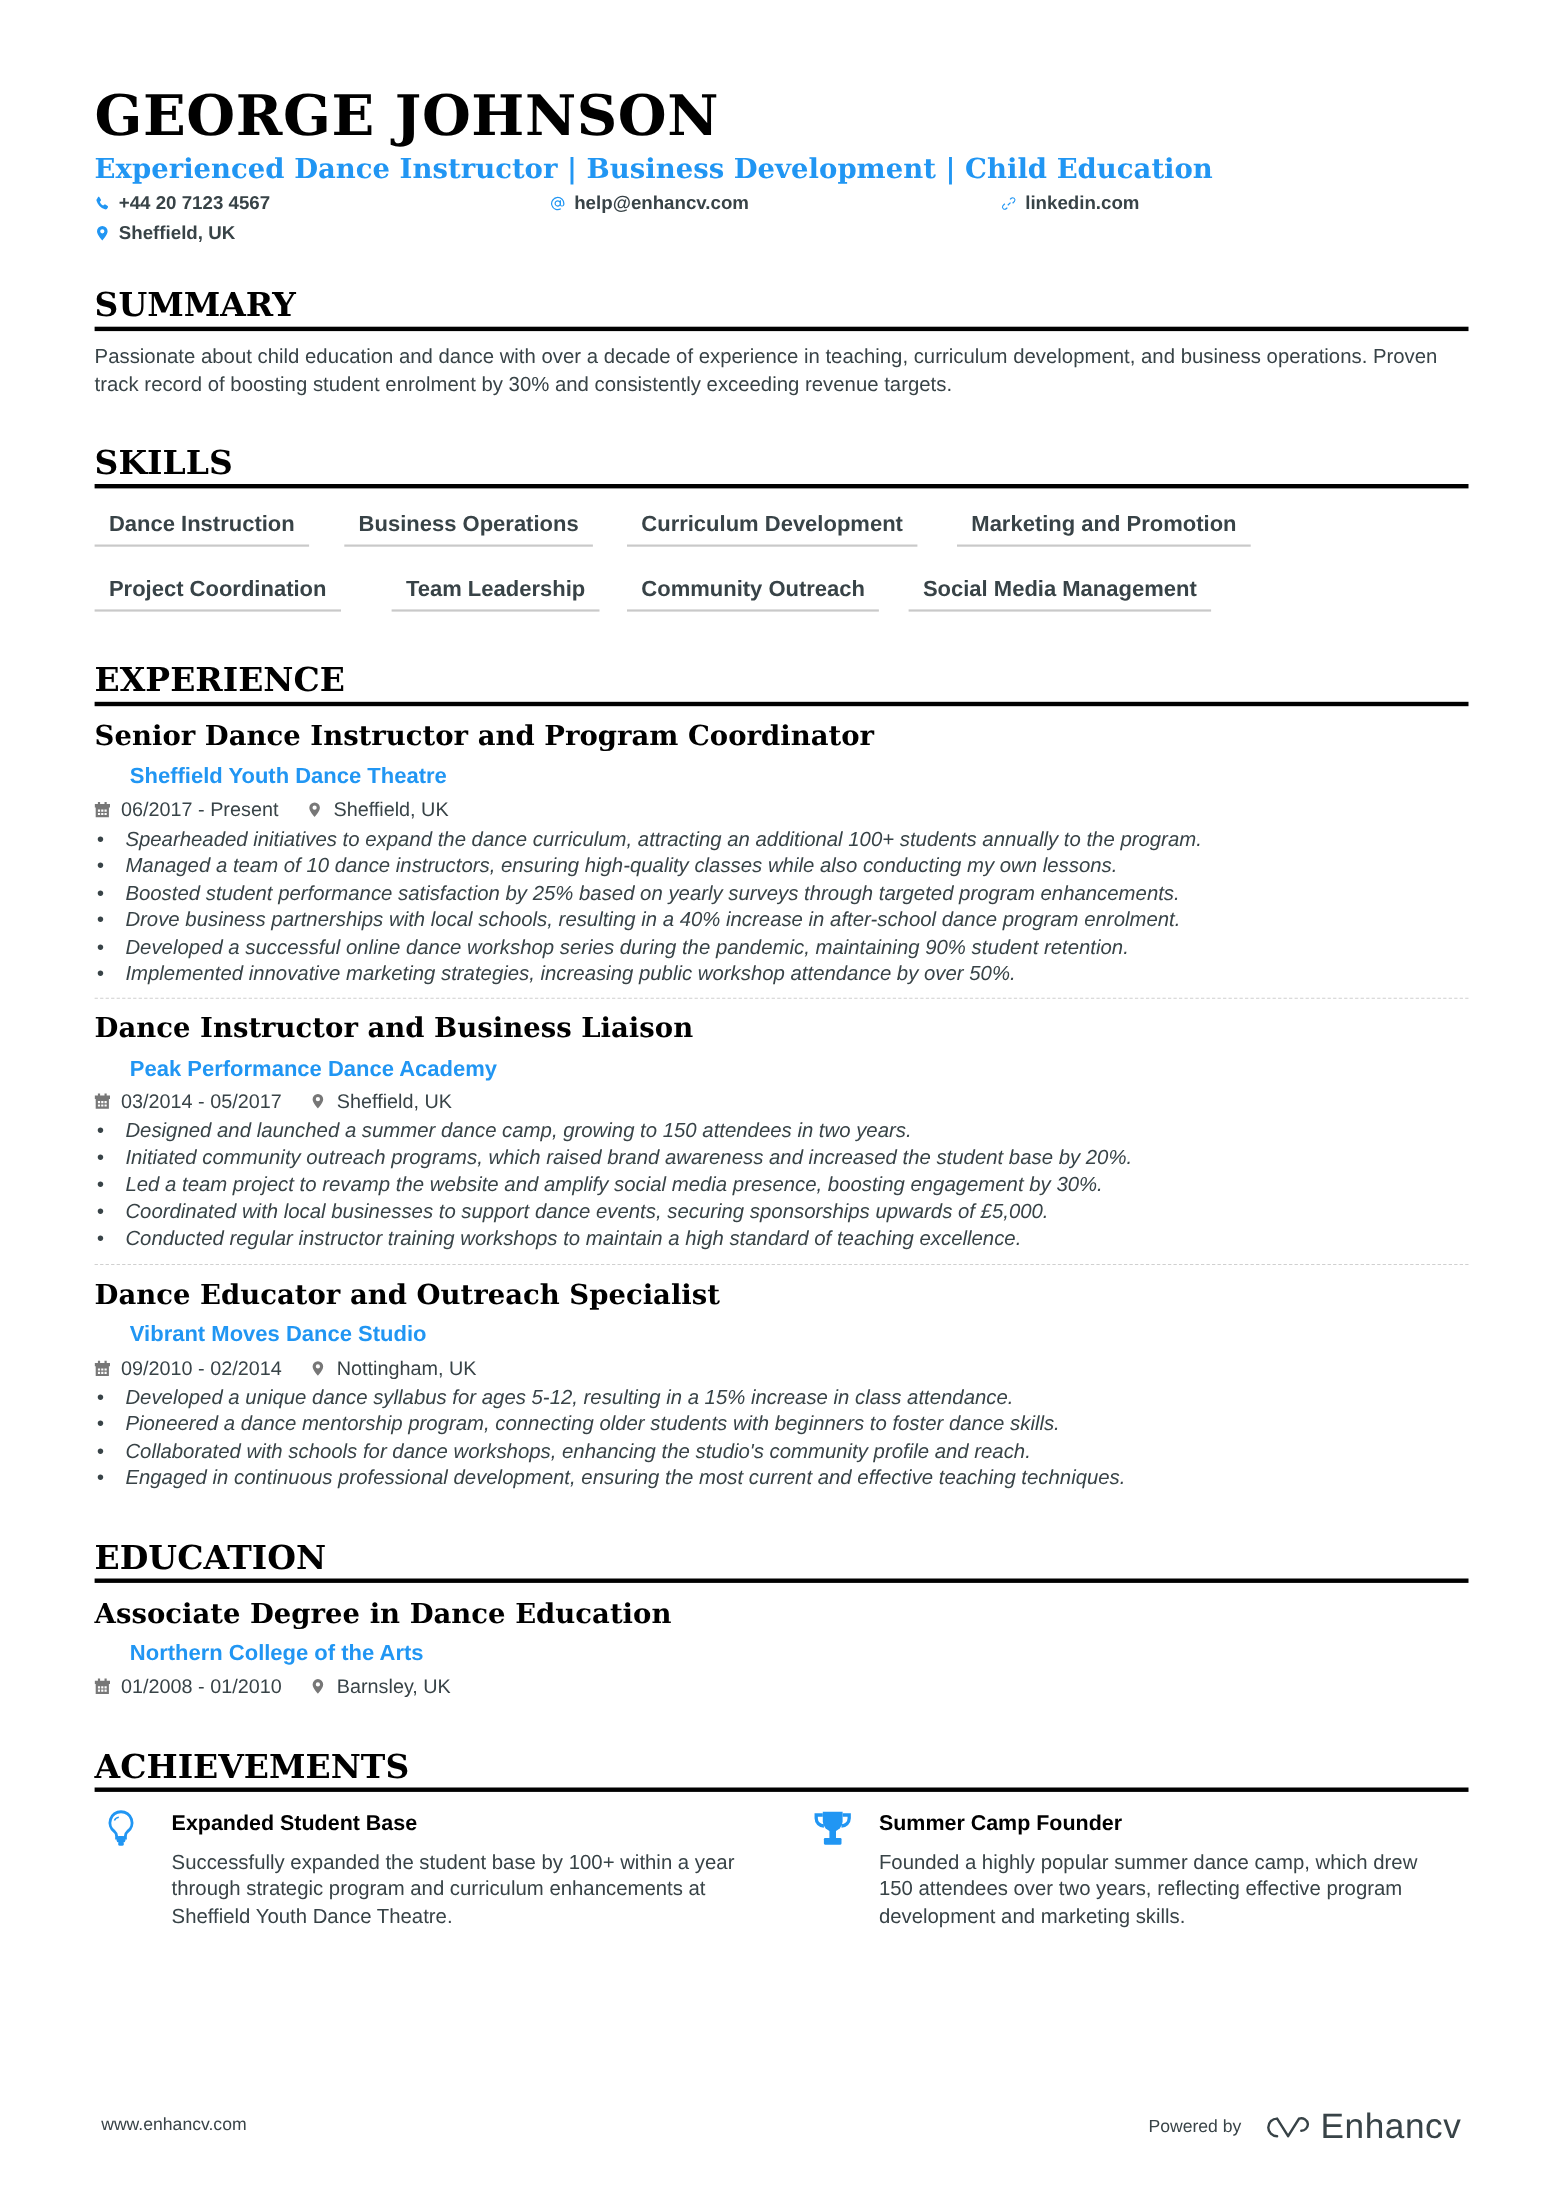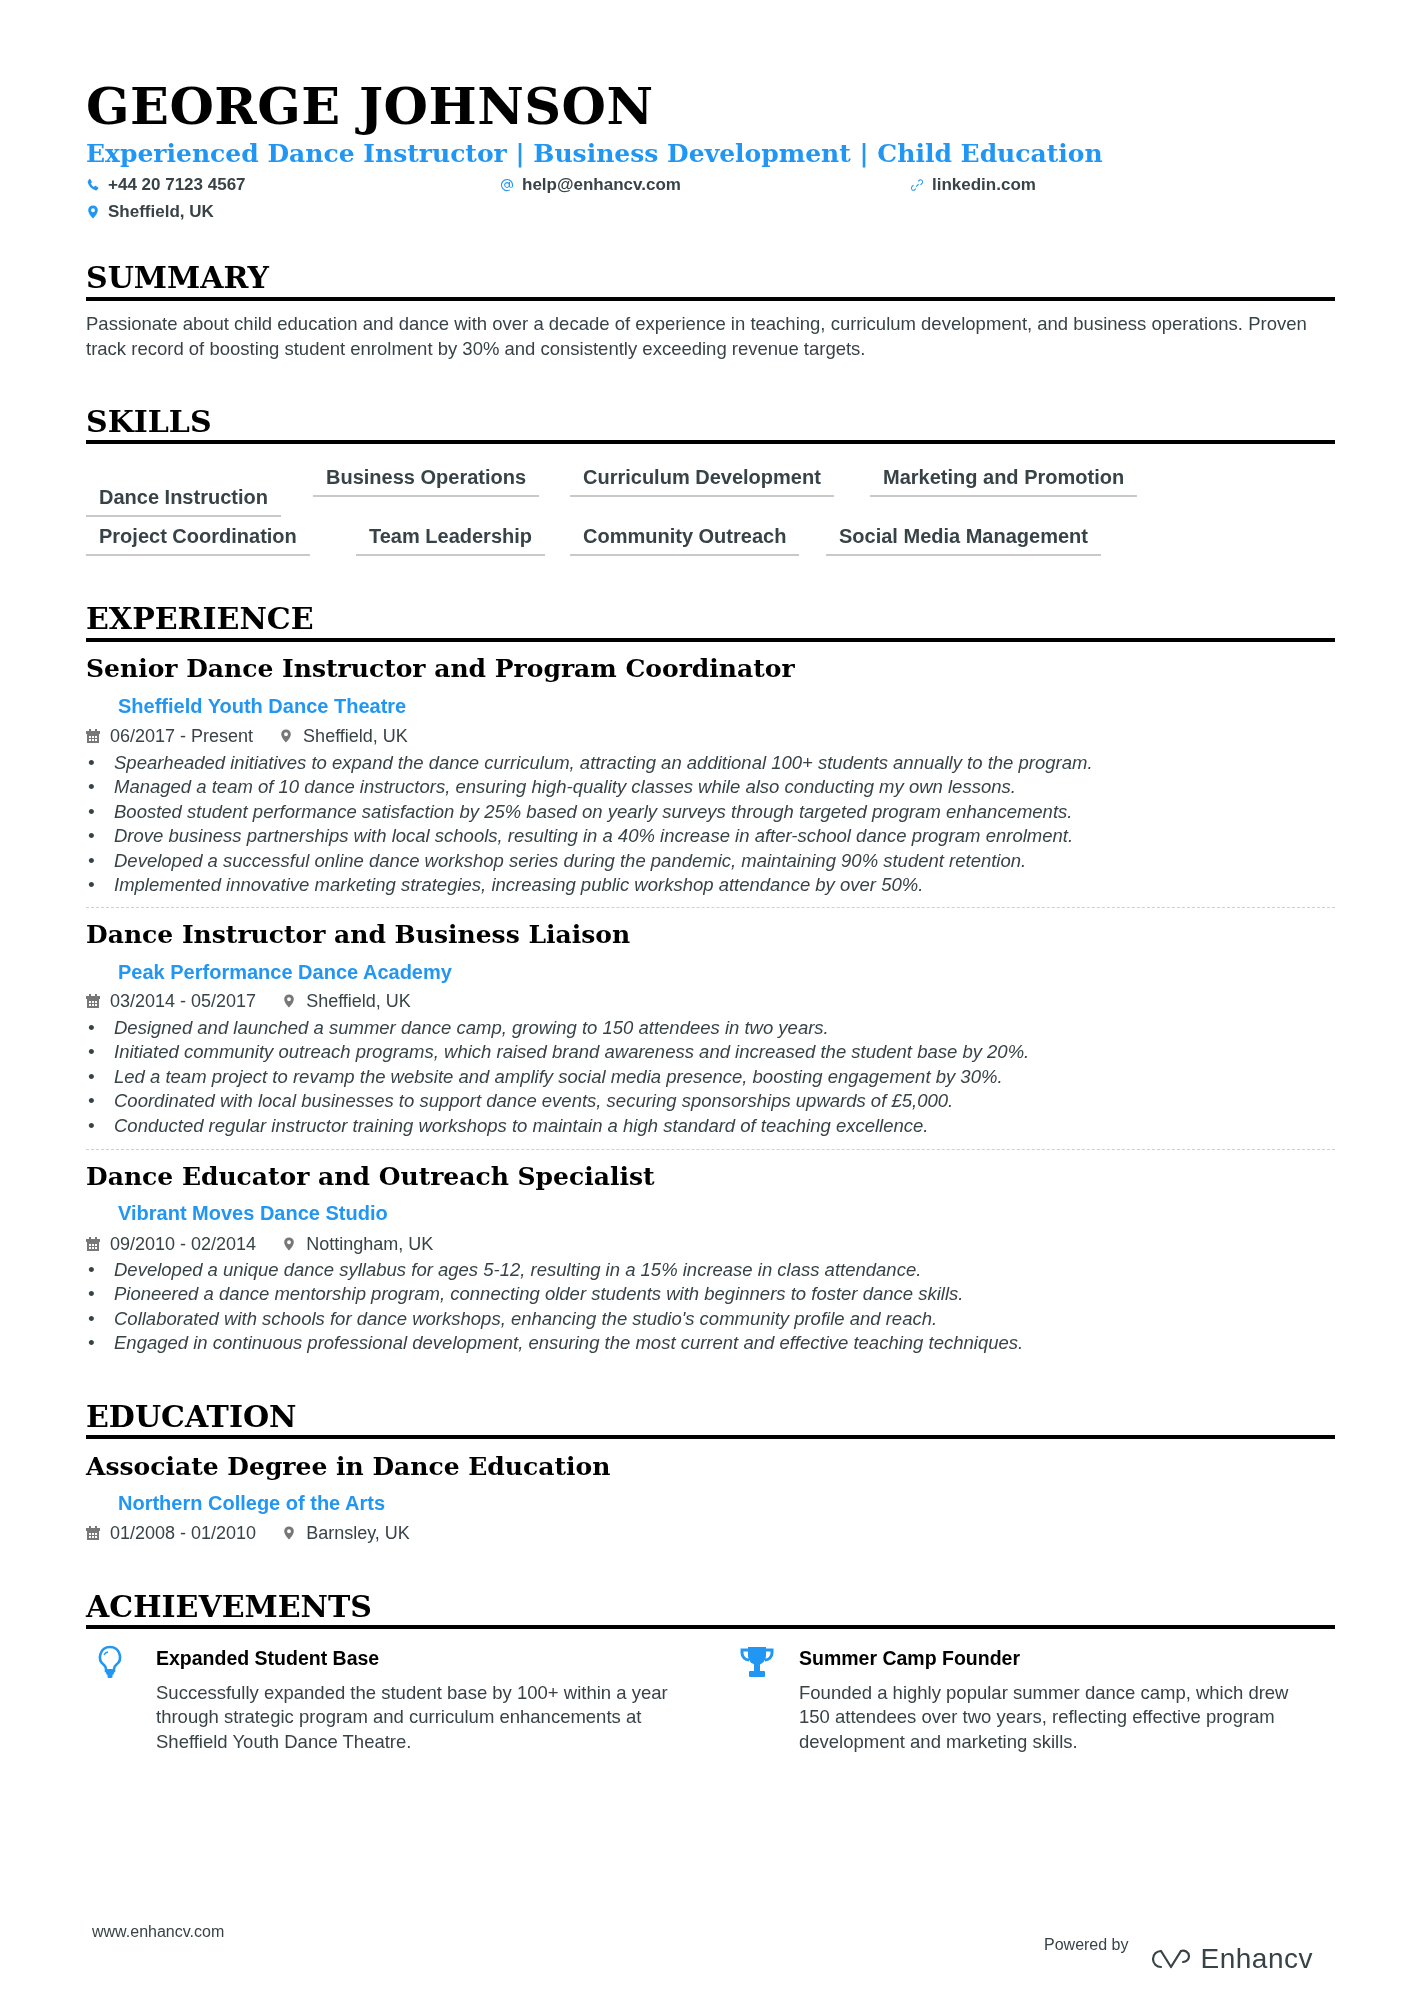--- a/index.html
+++ b/index.html
@@ -22,21 +22,21 @@
   .bullets li { position:relative; padding-left:28px; font-size:18.5px; line-height:24.4px; color:#384347; white-space:nowrap; }
   .bullets li::before { content:"•"; position:absolute; left:2px; top:0; color:#384347; }
   .divider { position:absolute; left:0; width:1249px; border-top:1.5px dashed #d0d0d0; height:0; }
   .ach { position:absolute; width:560px; }
   .ach-icon { position:absolute; left:0; top:0; width:28px; height:34px; }
   .ach-title { position:absolute; left:60px; top:0; font-size:19.5px; font-weight:bold; color:#000; line-height:26px; white-space:nowrap; }
   .ach-text { position:absolute; left:60px; top:36px; width:520px; font-size:18.5px; line-height:24.4px; color:#384347; }
   .footer-left { position:absolute; left:92px; top:1923px; font-size:16px; color:#384347; }
   .footer-right { position:absolute; left:1044px; top:1915px; display:flex; align-items:center; gap:18px; }
   .powered { font-size:16px; color:#384347; }
-  .brand { display:flex; align-items:center; gap:8px; font-size:28px; color:#384347; letter-spacing:0.5px;margin-top:28px; }
+  .brand { display:flex; align-items:center; gap:8px; font-size:32px; color:#384347; letter-spacing:0.5px; }
 </style>
 </head>
 <body>
 
 <div class="page">
 
   <div class="name">GEORGE JOHNSON</div>
   <div class="subtitle">Experienced Dance Instructor | Business Development | Child Education</div>
 
   <div class="contact" style="left:0;top:175px;">
@@ -63,21 +63,21 @@
       </svg>
     <span>Sheffield, UK</span>
   </div>
 
   <div class="section-title" style="top:260px;">SUMMARY</div>
   <div class="rule" style="top:297px;"></div>
   <div class="summary-text">Passionate about child education and dance with over a decade of experience in teaching, curriculum development, and business operations. Proven track record of boosting student enrolment by 30% and consistently exceeding revenue targets.</div>
 
   <div class="section-title" style="top:404px;">SKILLS</div>
   <div class="rule" style="top:440px;"></div>
-  <div class="skill" style="left:0;top:459px;margin-top:20px;">Dance Instruction</div>
+  <div class="skill" style="left:0;top:459px;">Dance Instruction</div>
   <div class="skill" style="left:227px;top:459px;">Business Operations</div>
   <div class="skill" style="left:484px;top:459px;">Curriculum Development</div>
   <div class="skill" style="left:784px;top:459px;">Marketing and Promotion</div>
   <div class="skill" style="left:0;top:518px;">Project Coordination</div>
   <div class="skill" style="left:270px;top:518px;">Team Leadership</div>
   <div class="skill" style="left:484px;top:518px;">Community Outreach</div>
   <div class="skill" style="left:740px;top:518px;">Social Media Management</div>
 
   <div class="section-title" style="top:601px;">EXPERIENCE</div>
   <div class="rule" style="top:638px;"></div>

